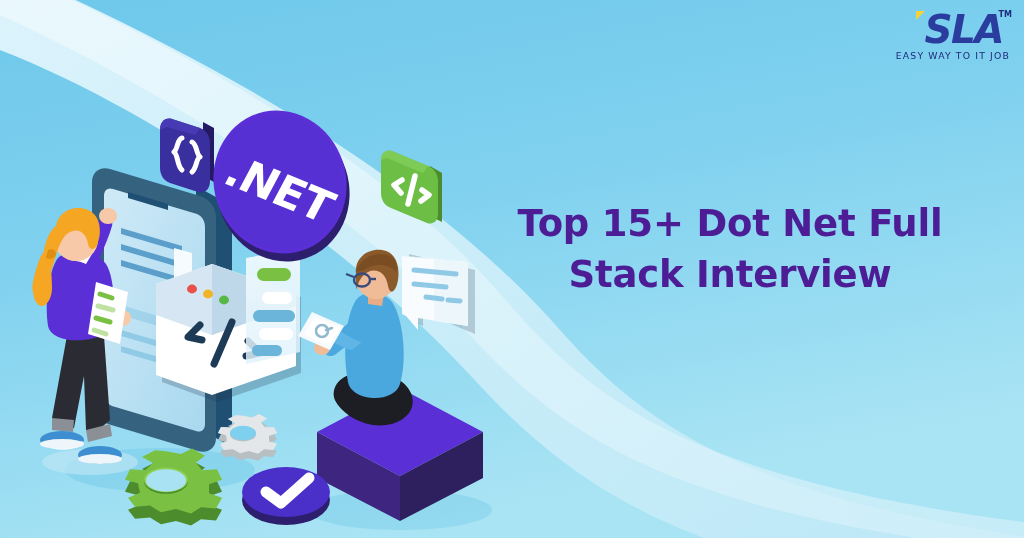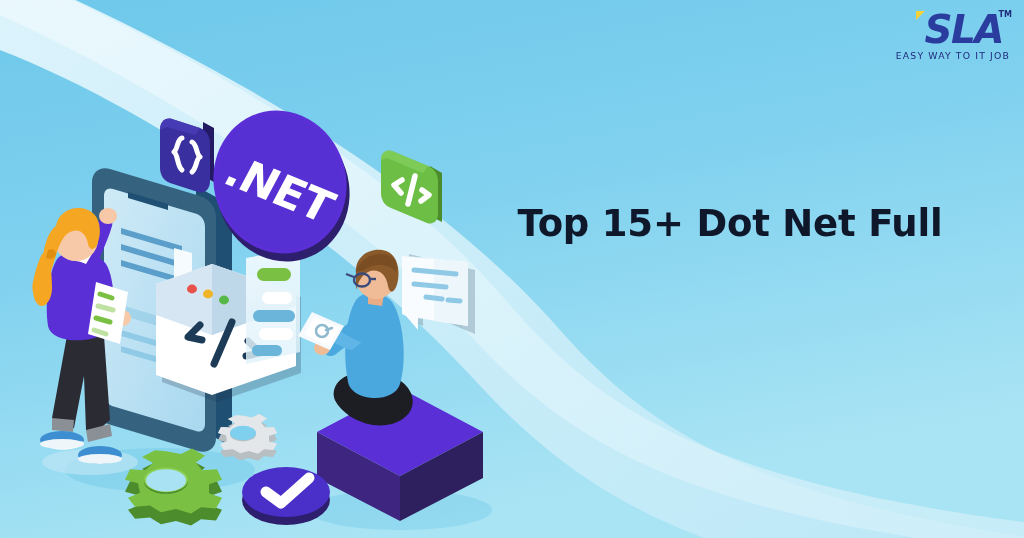--- a/index.html
+++ b/index.html
@@ -23,21 +23,21 @@
     height: 538px;
     display: block;
   }
   
   #headline {
     position: absolute;
     left: 452px;
     top: 198px;
     width: 556px;
     text-align: center;
-    color: #0f172a;
+    color: #4c1d95;
     font-family: "DejaVu Sans", "Liberation Sans", sans-serif;
     font-weight: 700;
     font-size: 37px;
     line-height: 1.38;
     letter-spacing: -0.2px;
     z-index: 40;
   }
   #headline .hl-line { display: block; white-space: nowrap; }
   
   #logo {
@@ -414,20 +414,21 @@
     <g>
       <ellipse cx="286" cy="500" rx="44" ry="25" fill="#2e1f6e"></ellipse>
       <ellipse cx="286" cy="492" rx="44" ry="25" fill="#4a2fc8"></ellipse>
       <path d="M266,492 L281,503 L309,478" fill="none" stroke="#ffffff" stroke-width="11" stroke-linecap="round" stroke-linejoin="round"></path>
     </g>
 
   </svg>
 
   <div id="headline">
     <span class="hl-line">Top 15+ Dot Net Full</span>
+    <span class="hl-line">Stack Interview</span>
   </div>
 
   <div id="logo">
     <div id="logo-mark">
       <span id="logo-dot"></span>
       <span id="logo-text"><span class="sla-s">SLA</span></span>
       <span id="logo-tm">TM</span>
     </div>
     <div id="logo-tagline">EASY WAY TO IT JOB</div>
   </div>

